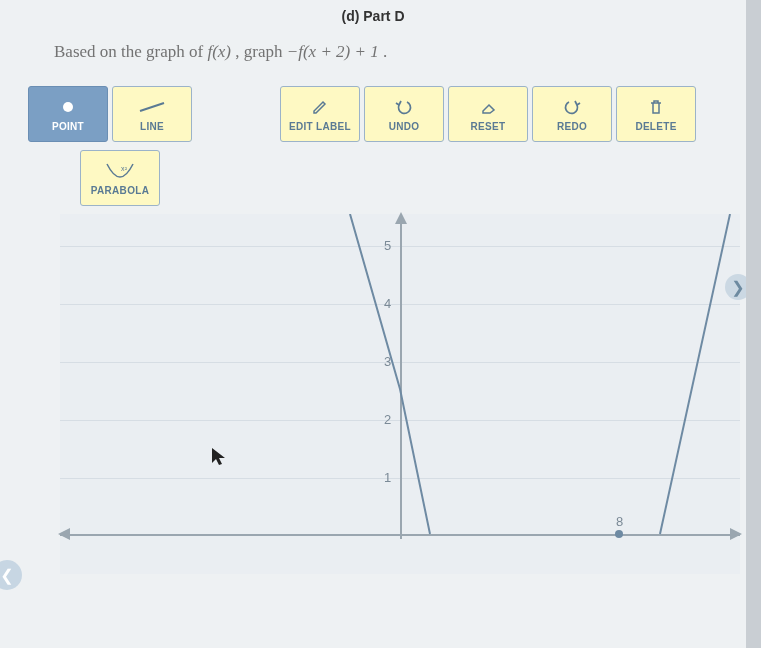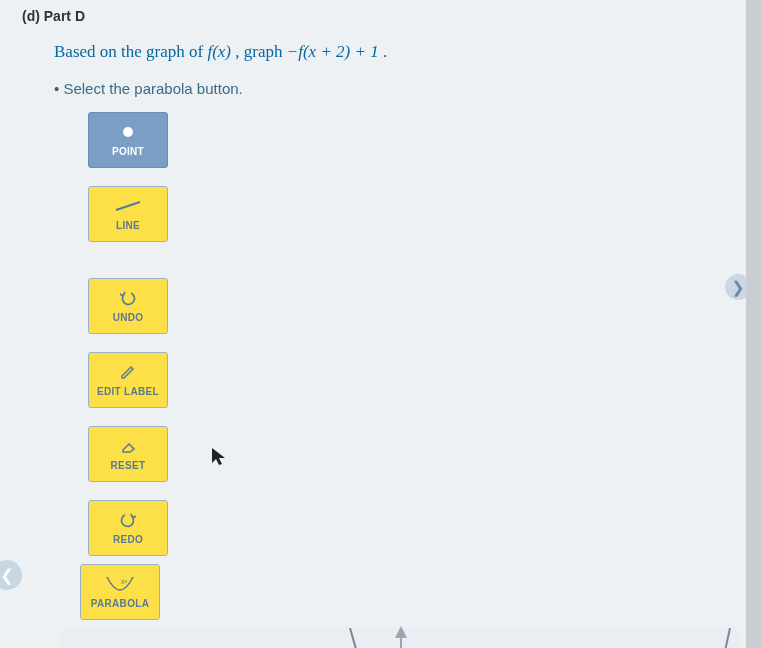--- a/index.html
+++ b/index.html
@@ -10,40 +10,39 @@
     color: #4a5568;
     position: relative;
     overflow: hidden;
   }
   .page {
     position: absolute; left: 0; top: 0; width: 746px; height: 648px;
     background: #eef1f3;
     padding: 8px 0 0 0;
   }
   .partlabel {
-    font-size: 14px; font-weight: 700; color: #333; padding-left: 22px;
+    font-size: 14px; font-weight: 700; color: #333;  text-align: center;
   }
   .prompt {
-    font-size: 17px; color: #0369a1; padding: 18px 0 14px 54px;
+    font-size: 17px; color: #737373; padding: 18px 0 14px 54px;
     font-family: Georgia, serif;
   }
   .math { font-style: italic; font-family: Georgia, serif; }
   .instructions {
     padding: 0 0 10px 54px; font-size: 15px; color: #3a6a8a; line-height: 1.7;
   }
   .instructions .bullet { color: #555; }
   .toolbar {
-    padding-left: 88px; display: flex; gap: 18px; flex-wrap: wrap;
+    padding-left: 28px; display: flex; gap: 4px; flex-wrap: wrap;
     width: 700px;
-    flex-direction: column;
   }
   .tool {
     width: 80px; height: 56px;
     border: 1px solid #9bb3c9;
-    background: #fde047;
+    background: #fef9c3;
     border-radius: 3px;
     display: flex; flex-direction: column; align-items: center; justify-content: center;
     font-size: 10px; color: #5a7a94; letter-spacing: 0.3px;
     cursor: pointer;
   }
   .tool.active {
     background: #7b9fc4; color: #fff; border-color: #6a8eb3;
   }
   .tool .ticon { height: 20px; display: flex; align-items: center; justify-content: center; margin-bottom: 4px; }
   .tool .tlabel { font-weight: 600; }
@@ -98,21 +97,20 @@
 
   <div class="prompt">
     <span>Based on the graph of </span>
     <span class="math">f(x)</span>
     <span>, graph </span>
     <span class="math">−f(x + 2) + 1</span>
     <span>.</span>
   </div>
 
   <div class="instructions">
-    <div><span class="bullet">•</span> <span>Select the parabola button.</span></div>
   </div>
 
   <div class="toolbar">
     <div class="tool active">
       <div class="ticon">
         <svg width="14" height="14">
             <circle cx="7" cy="7" r="5" fill="#fff"></circle>
           </svg>
       </div>
       <div class="tlabel">POINT</div>
@@ -121,49 +119,57 @@
       <div class="ticon">
         <svg width="28" height="14">
             <line x1="2" y1="11" x2="26" y2="3" stroke="#5a7a94" stroke-width="2"></line>
           </svg>
       </div>
       <div class="tlabel">LINE</div>
     </div>
     <div style="width:80px"></div>
     <div class="tool">
       <div class="ticon">
+        <svg width="16" height="16">
+            <path d="M2 14 L4 14 L13 5 L11 3 L2 12 Z" fill="none" stroke="#5a7a94" stroke-width="1.5"></path>
+          </svg>
+      </div>
+      <div class="tlabel">EDIT LABEL</div>
+    </div>
+    <div class="tool">
+      <div class="ticon">
         <svg width="18" height="16">
             <path d="M12 3 A6 6 0 1 1 4 6 M4 6 L1 4 M4 6 L6 2" fill="none" stroke="#5a7a94" stroke-width="1.7"></path>
           </svg>
       </div>
       <div class="tlabel">UNDO</div>
     </div>
     <div class="tool">
       <div class="ticon">
-        <svg width="16" height="16">
-            <path d="M2 14 L4 14 L13 5 L11 3 L2 12 Z" fill="none" stroke="#5a7a94" stroke-width="1.5"></path>
-          </svg>
-      </div>
-      <div class="tlabel">EDIT LABEL</div>
-    </div>
-    <div class="tool">
-      <div class="ticon">
         <svg width="18" height="14">
             <path d="M4 11 L10 5 L15 10 L11 13 L4 13 Z" fill="none" stroke="#5a7a94" stroke-width="1.5"></path>
           </svg>
       </div>
       <div class="tlabel">RESET</div>
     </div>
     <div class="tool">
       <div class="ticon">
         <svg width="18" height="16">
             <path d="M6 3 A6 6 0 1 0 14 6 M14 6 L17 4 M14 6 L12 2" fill="none" stroke="#5a7a94" stroke-width="1.7"></path>
           </svg>
       </div>
       <div class="tlabel">REDO</div>
+    </div>
+    <div class="tool">
+      <div class="ticon">
+        <svg width="14" height="16">
+            <path d="M2 4 L12 4 M4 4 L4 14 L10 14 L10 4 M5 2 L9 2 L9 4 L5 4 Z" fill="none" stroke="#5a7a94" stroke-width="1.5"></path>
+          </svg>
+      </div>
+      <div class="tlabel">DELETE</div>
     </div>
   </div>
 
   <div class="row2">
     <div class="tool">
       <div class="ticon">
         <svg width="30" height="18">
             <path d="M2 2 Q15 28 28 2" fill="none" stroke="#5a7a94" stroke-width="1.5"></path>
             <text x="16" y="9" font-size="7" fill="#5a7a94">x²</text>
           </svg>

